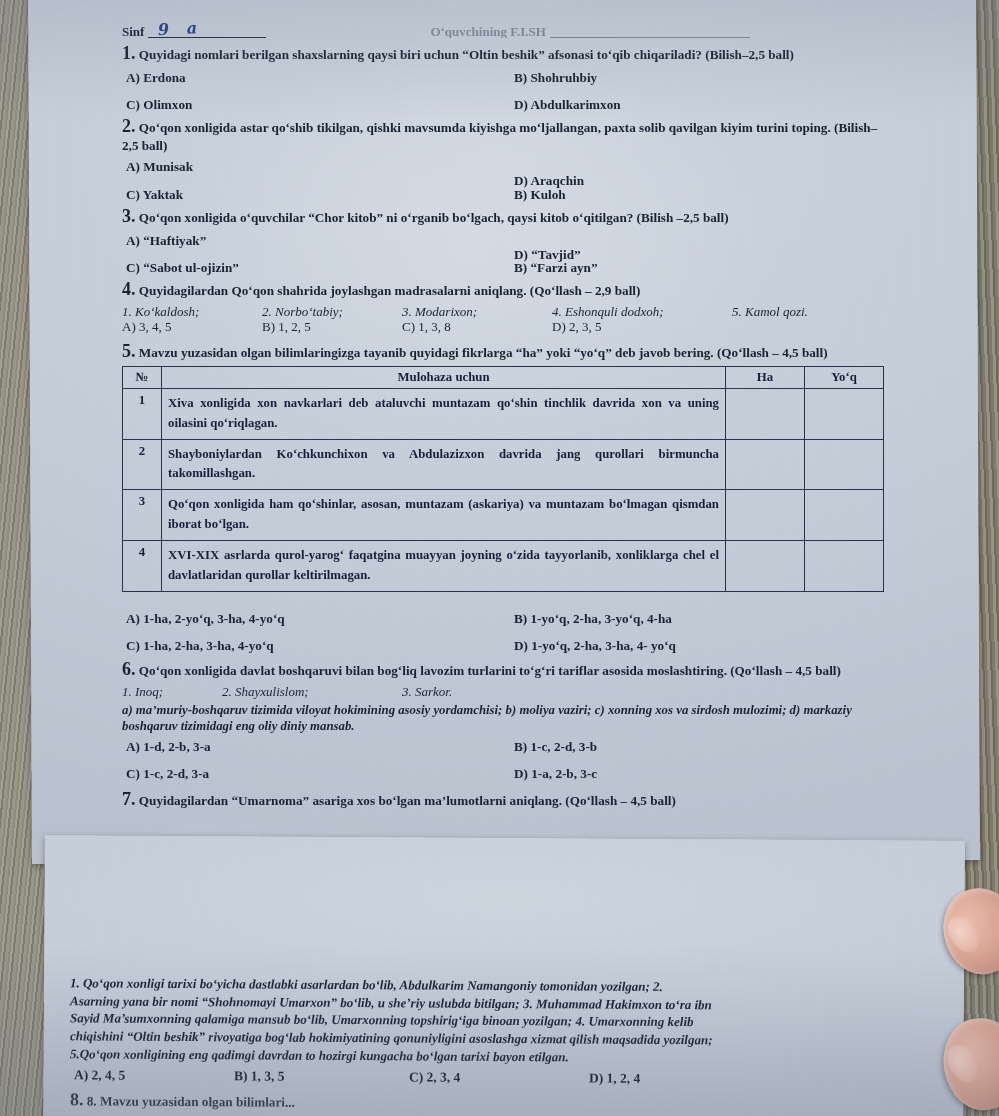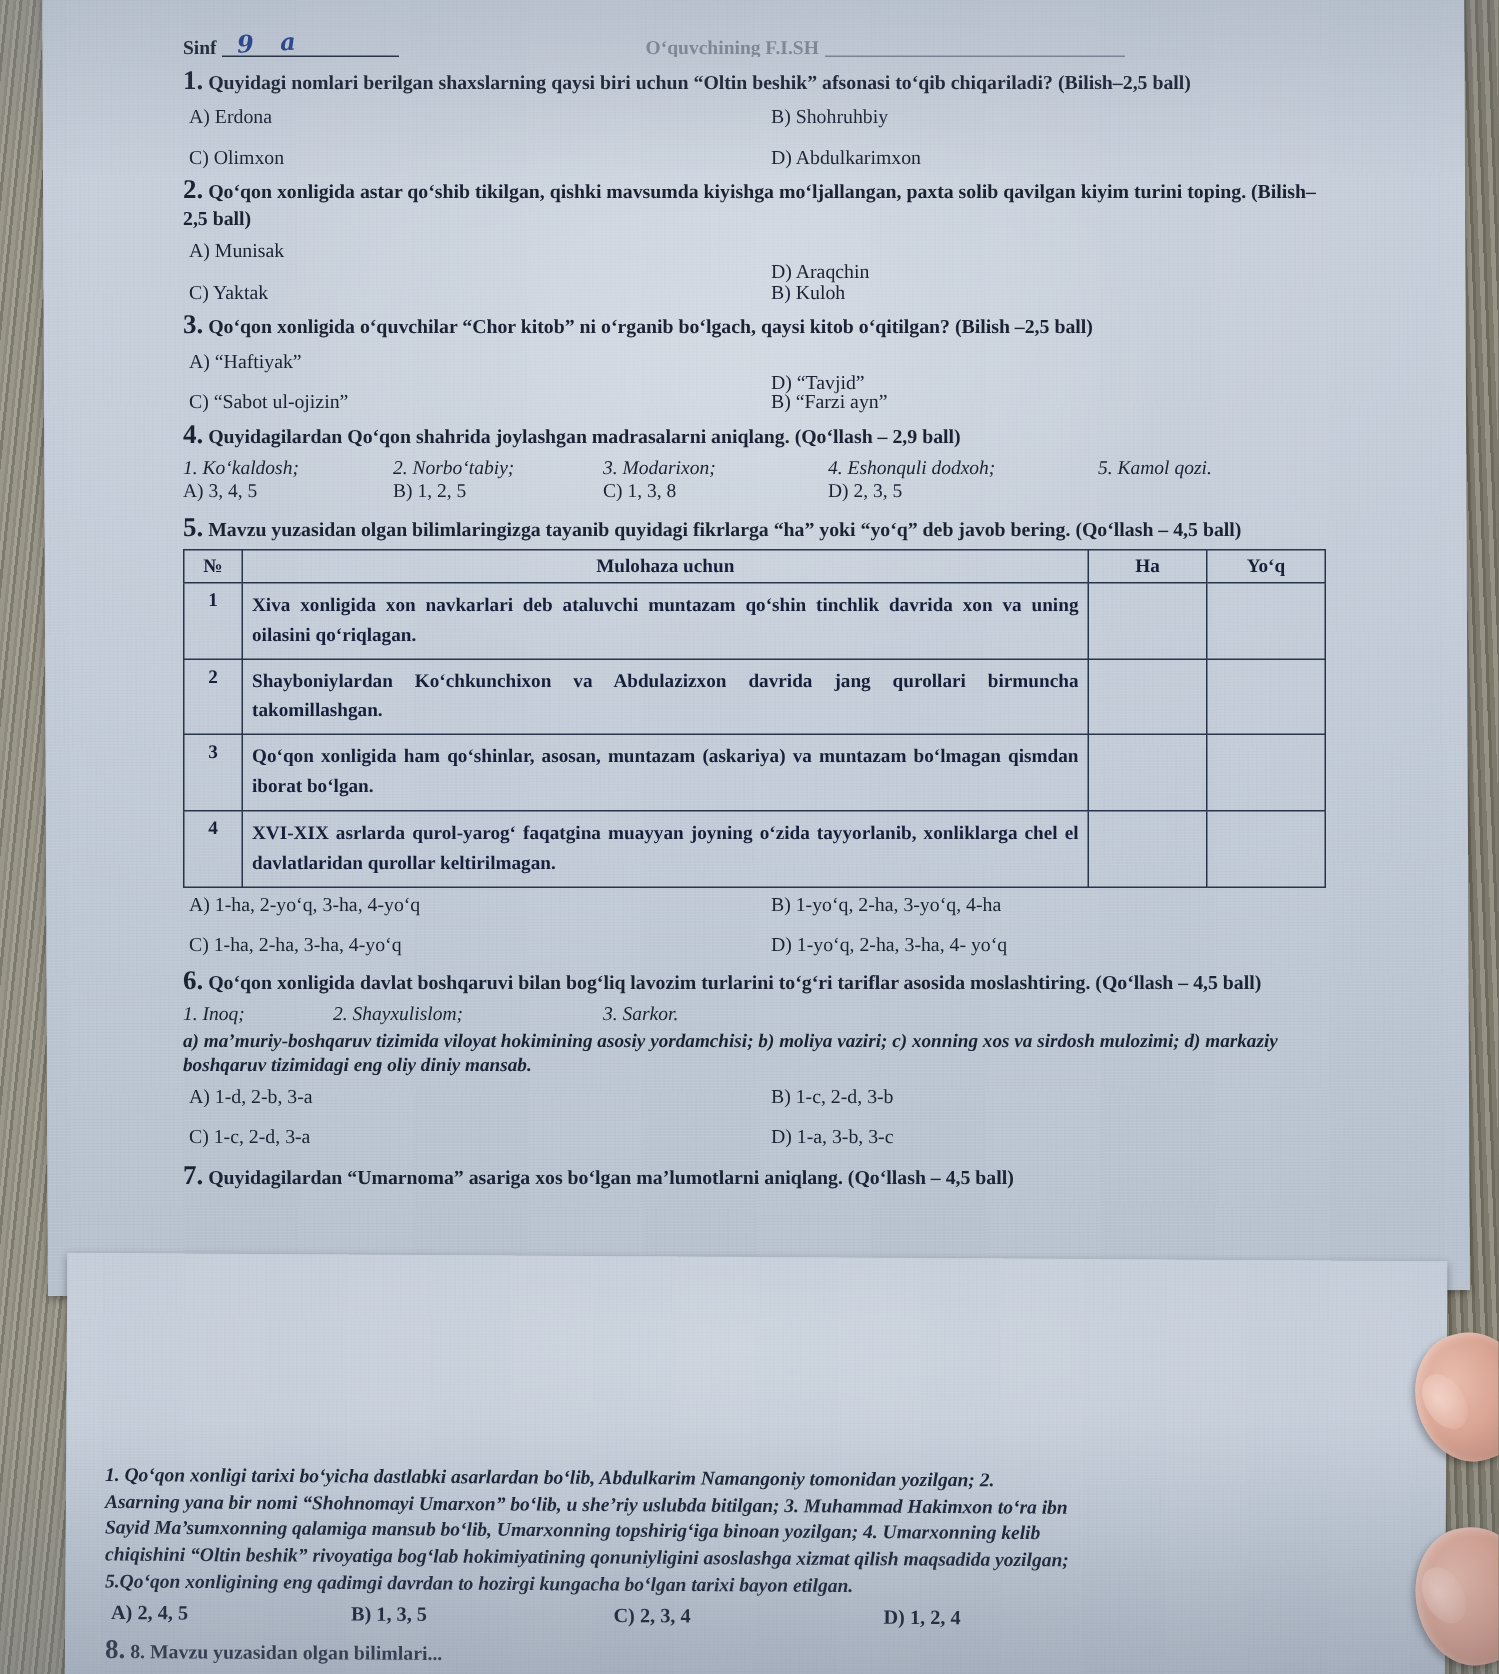--- a/index.html
+++ b/index.html
@@ -125,21 +125,21 @@
   }
   .qnum {
     font-size: 18px;
     font-weight: bold;
     font-family: "Liberation Serif", serif;
   }
 
   .opts {
     display: flex;
     margin: 6px 0 2px 0;
-    font-weight: normal;
+    font-weight: bold;
     font-size: 13.2px;
   }
   .opts .col { width: 50%; }
   .opts .col:first-child { padding-left: 4px; }
   .opts .col:last-child { padding-left: 10px; }
 
   .inline-row {
     display: flex;
     font-size: 13px;
     font-weight: normal;
@@ -382,21 +382,21 @@
         </tr>
         <tr>
           <td class="col-no">4</td>
           <td class="cell-txt">XVI-XIX asrlarda qurol-yarog‘ faqatgina muayyan joyning o‘zida tayyorlanib, xonliklarga chel el davlatlaridan qurollar keltirilmagan.</td>
           <td class="col-ha"></td>
           <td class="col-yoq"></td>
         </tr>
       </tbody>
     </table>
 
-    <div class="opts" style="margin-top:4px">
+    <div class="opts" style="margin-top:20px">
       <div class="col">
         <div>A)  1-ha, 2-yo‘q, 3-ha, 4-yo‘q</div>
         <div style="margin-top:14px">C) 1-ha, 2-ha, 3-ha, 4-yo‘q</div>
       </div>
       <div class="col">
         <div>B) 1-yo‘q, 2-ha, 3-yo‘q, 4-ha</div>
         <div style="margin-top:14px">D) 1-yo‘q, 2-ha, 3-ha, 4- yo‘q</div>
       </div>
     </div>
 
@@ -410,21 +410,21 @@
       <span>3. Sarkor.</span>
     </div>
     <div class="italic-line">a) ma’muriy-boshqaruv tizimida viloyat hokimining asosiy yordamchisi;   b) moliya vaziri;   c) xonning xos va sirdosh mulozimi;   d) markaziy boshqaruv tizimidagi eng oliy diniy mansab.</div>
     <div class="opts" style="margin-top:5px">
       <div class="col">
         <div>A) 1-d, 2-b, 3-a</div>
         <div style="margin-top:14px">C) 1-c, 2-d, 3-a</div>
       </div>
       <div class="col">
         <div>B) 1-c, 2-d, 3-b</div>
-        <div style="margin-top:14px">D) 1-a, 3-b, 3-c</div>
+        <div style="margin-top:14px">D) 1-a, 2-b, 3-c</div>
       </div>
     </div>
 
     <div class="q" style="margin-top:8px">
       <span class="qnum">7.</span>
       <span>Quyidagilardan “Umarnoma” asariga xos bo‘lgan ma’lumotlarni aniqlang. (Qo‘llash – 4,5 ball)</span>
     </div>
 
   </div>
 

